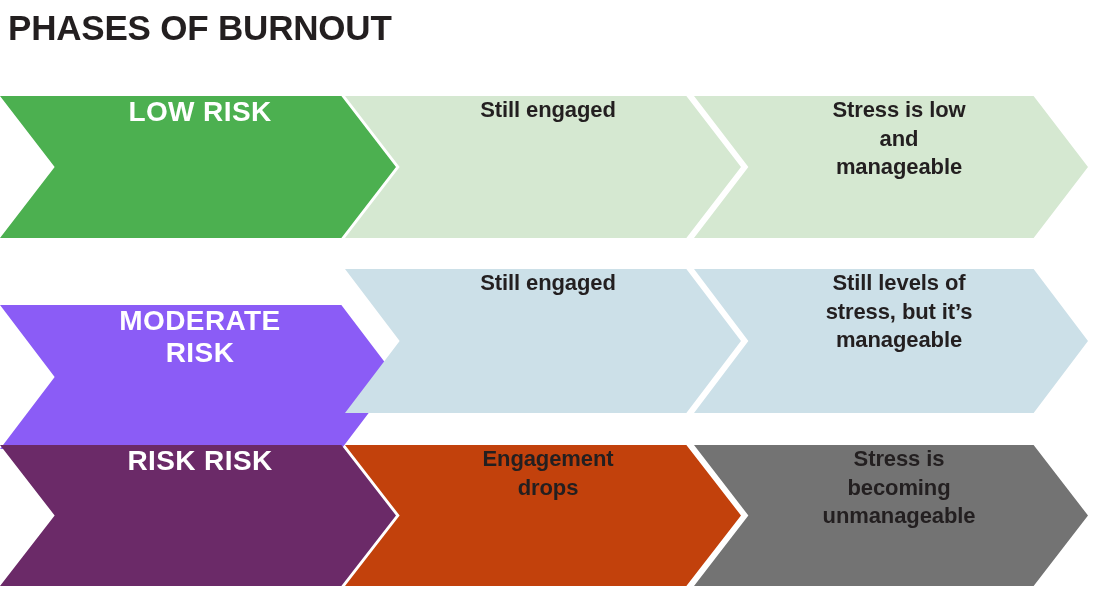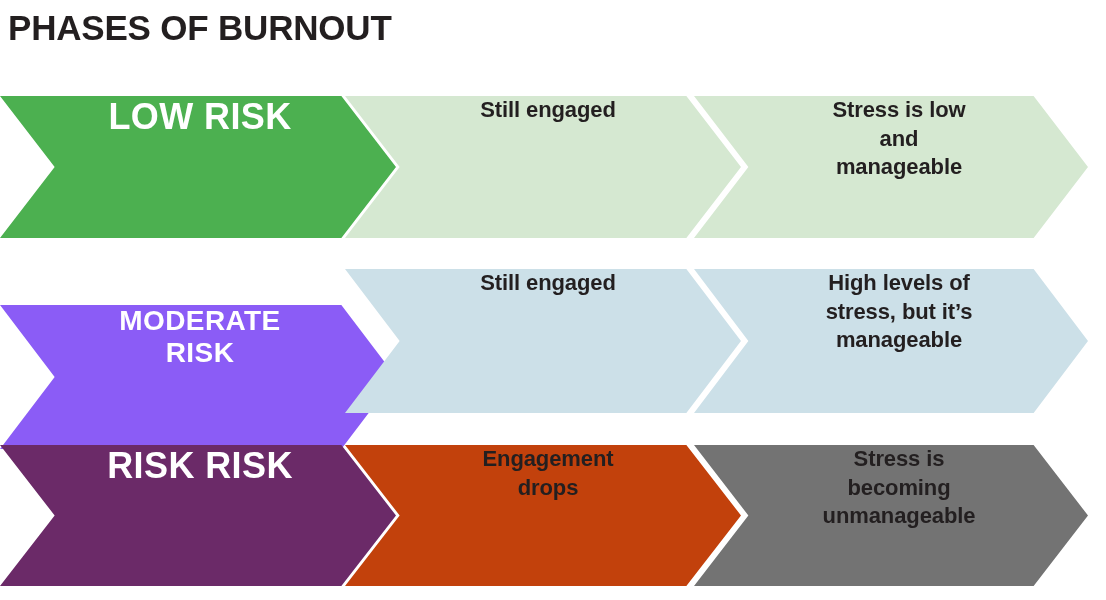--- a/index.html
+++ b/index.html
@@ -82,21 +82,21 @@
   
   .chevron-label {
     text-align: center;
     line-height: 1.16;
     white-space: pre-line;
   }
 
   .chevron.primary .chevron-label {
     color: #ffffff;
     font-weight: bold;
-    font-size: 36px;
+    font-size: 28px;
     letter-spacing: 0.4px;
   }
   .chevron.secondary .chevron-label {
     color: #231F20;
     font-weight: bold;
     font-size: 22px;
     letter-spacing: -0.1px;
     line-height: 1.3;
   }
 
@@ -126,21 +126,21 @@
 
   <div class="phase-row row-1">
     <div class="chevron col-0 primary two-line" style="background: #8b5cf6; margin-top: 36px;">
       <span class="chevron-label">MODERATE
 RISK</span>
     </div>
     <div class="chevron col-1 secondary" style="background: rgb(204, 224, 232);">
       <span class="chevron-label">Still engaged</span>
     </div>
     <div class="chevron col-2 secondary" style="background: rgb(204, 224, 232);">
-      <span class="chevron-label">High levels of
+      <span class="chevron-label">Still levels of
 stress, but it’s
 manageable</span>
     </div>
   </div>
 
   <div class="phase-row row-2">
     <div class="chevron col-0 primary" style="background: rgb(107, 42, 104);">
       <span class="chevron-label">RISK RISK</span>
     </div>
     <div class="chevron col-1 secondary" style="background: #c2410c;">

